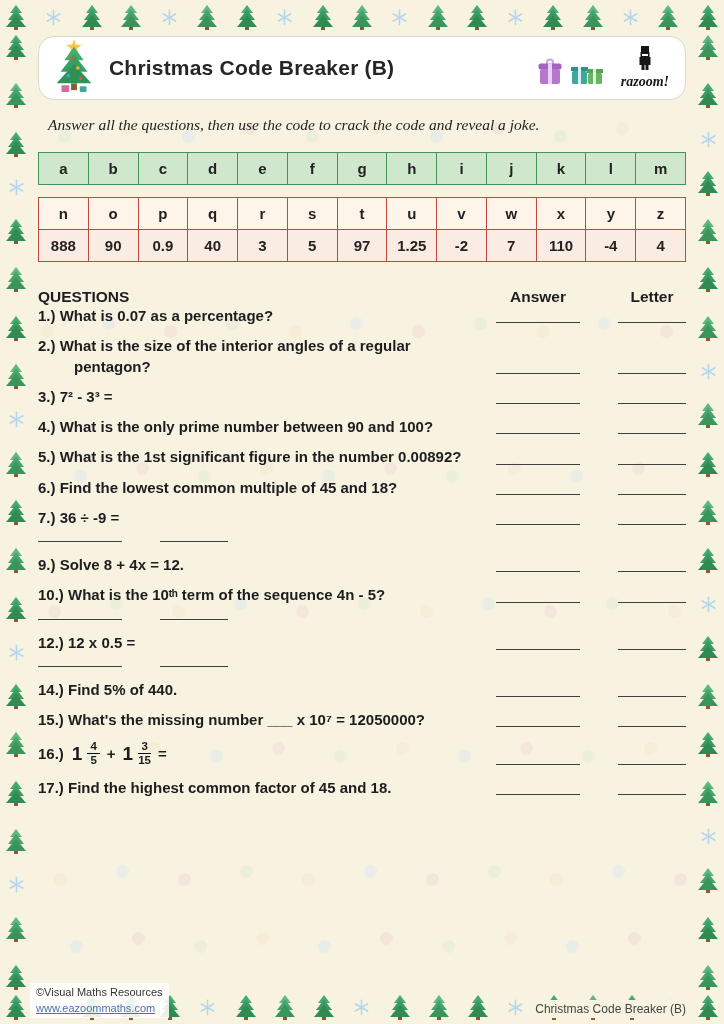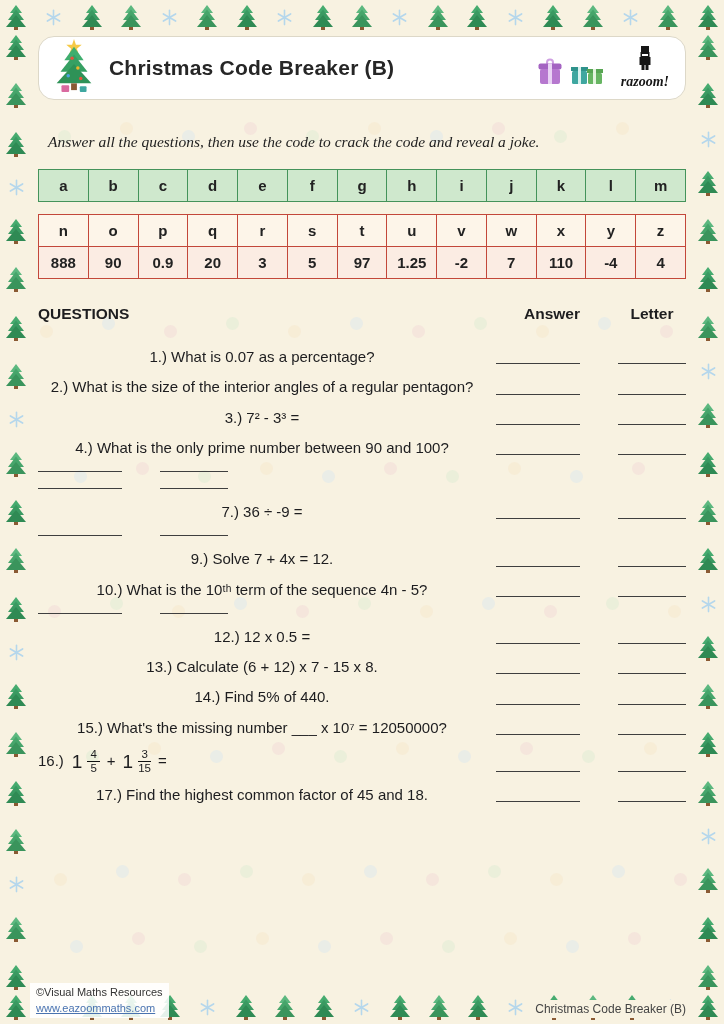--- a/index.html
+++ b/index.html
@@ -22,38 +22,38 @@
 
   .header-box{display:flex;align-items:center;background:#ffffff;border:1.5px solid #ddd8c8;
               border-radius:16px;height:62px;padding:0 16px 0 12px;margin:2px 4px 0;}
   .title{font-size:21px;margin:0 0 0 12px;flex:1;font-weight:bold;color:#262626;letter-spacing:.2px;}
   .header-right{display:flex;align-items:flex-end;gap:8px;}
   .logo{display:flex;flex-direction:column;align-items:center;margin-left:8px;}
   .logo-text{font-family:"Liberation Serif",serif;font-style:italic;font-weight:bold;
              font-size:14px;color:#161616;line-height:1.1;}
 
   .instruction{font-family:"Liberation Serif",serif;font-style:italic;font-size:15.5px;
-               margin:33px 4px 18px 14px;color:#222;}
+               margin:16px 4px 18px 14px;color:#222;}
 
   .table-wrap{margin:0 4px 12px;}
   .code-table{width:100%;border-collapse:collapse;table-layout:fixed;}
   .code-table th,.code-table td{height:31px;text-align:center;font-weight:bold;font-size:15px;padding:0;color:#222;}
   .code-table.green th{background:#cfe8cd;border:1.6px solid #44935a;}
   .code-table.green td{background:#fcf7ea;border:1.6px solid #44935a;}
   .code-table.red th{background:#fdf5e9;border:1.6px solid #c3473a;}
   .code-table.red td{background:#fbece3;border:1.6px solid #c3473a;margin-top:44px;}
 
-  .questions-header{display:flex;align-items:flex-end;margin:26px 4px 24px;font-weight:bold;font-size:15.5px;}
+  .questions-header{display:flex;align-items:flex-end;margin:26px 4px 0;font-weight:bold;font-size:15.5px;}
   .qh-title{flex:1;}
-  .qh-answer{width:84px;text-align:right;margin-right:38px;}
+  .qh-answer{width:84px;text-align:center;margin-right:38px;}
   .qh-letter{width:68px;text-align:center;}
 
   #questions{margin:0 4px;}
   .q-row{display:flex;align-items:flex-end;margin-bottom:10px;}
-  .q-text{flex:1;font-weight:normal;font-size:15px;line-height:1.35;padding:0 10px 0 36px;text-indent:-36px;text-align:center;}
+  .q-text{flex:1;font-weight:bold;font-size:15px;line-height:1.35;padding:0 10px 0 36px;text-indent:-36px;}
   .blank{height:3px;border-bottom:1.6px solid #3f3f3f;margin-bottom:3px;}
   .blank-a{width:84px;margin-right:38px;}
   .blank-l{width:68px;}
 
   .q-fracline{display:flex;align-items:center;gap:5px;text-indent:0;padding-left:0;}
   .q-pre{margin-right:3px;}
   .big{font-size:19px;}
   .frac{display:inline-flex;flex-direction:column;align-items:center;font-size:11.5px;line-height:1.15;}
   .fnum{border-bottom:1.4px solid #111;padding:0 3px;}
   .fop{margin:0 2px;}
@@ -924,21 +924,21 @@
               <th>v</th>
               <th>w</th>
               <th>x</th>
               <th>y</th>
               <th>z</th>
             </tr>
             <tr>
               <td>888</td>
               <td>90</td>
               <td>0.9</td>
-              <td>20</td>
+              <td>40</td>
               <td>3</td>
               <td>5</td>
               <td>97</td>
               <td>1.25</td>
               <td>-2</td>
               <td>7</td>
               <td>110</td>
               <td>-4</td>
               <td>4</td>
             </tr>
@@ -967,57 +967,58 @@
           <span class="q-text">3.) 7² - 3³ =</span>
           <span class="blank blank-a"></span>
           <span class="blank blank-l"></span>
         </div>
         <div class="q-row">
           <span class="q-text">4.) What is the only prime number between 90 and 100?</span>
           <span class="blank blank-a"></span>
           <span class="blank blank-l"></span>
         </div>
         <div class="q-row">
-          <span class="blank blank-a"></span>
-          <span class="blank blank-l"></span>
-        </div>
-        <div class="q-row">
+          <span class="q-text">5.) What is the 1st significant figure in the number 0.00892?</span>
+          <span class="blank blank-a"></span>
+          <span class="blank blank-l"></span>
+        </div>
+        <div class="q-row">
+          <span class="q-text">6.) Find the lowest common multiple of 45 and 18?</span>
           <span class="blank blank-a"></span>
           <span class="blank blank-l"></span>
         </div>
         <div class="q-row">
           <span class="q-text">7.) 36 ÷ -9 =</span>
           <span class="blank blank-a"></span>
           <span class="blank blank-l"></span>
         </div>
         <div class="q-row">
           <span class="blank blank-a"></span>
           <span class="blank blank-l"></span>
         </div>
         <div class="q-row">
-          <span class="q-text">9.) Solve 7 + 4x = 12.</span>
+          <span class="q-text">9.) Solve 8 + 4x = 12.</span>
           <span class="blank blank-a"></span>
           <span class="blank blank-l"></span>
         </div>
         <div class="q-row">
           <span class="q-text">10.) What is the 10ᵗʰ term of the sequence 4n - 5?</span>
           <span class="blank blank-a"></span>
           <span class="blank blank-l"></span>
         </div>
         <div class="q-row">
           <span class="blank blank-a"></span>
           <span class="blank blank-l"></span>
         </div>
         <div class="q-row">
           <span class="q-text">12.) 12 x 0.5 =</span>
           <span class="blank blank-a"></span>
           <span class="blank blank-l"></span>
         </div>
         <div class="q-row">
-          <span class="q-text">13.) Calculate (6 + 12) x 7 - 15 x 8.</span>
           <span class="blank blank-a"></span>
           <span class="blank blank-l"></span>
         </div>
         <div class="q-row">
           <span class="q-text">14.) Find 5% of 440.</span>
           <span class="blank blank-a"></span>
           <span class="blank blank-l"></span>
         </div>
         <div class="q-row">
           <span class="q-text">15.) What's the missing number ___ x 10⁷ = 12050000?</span>

